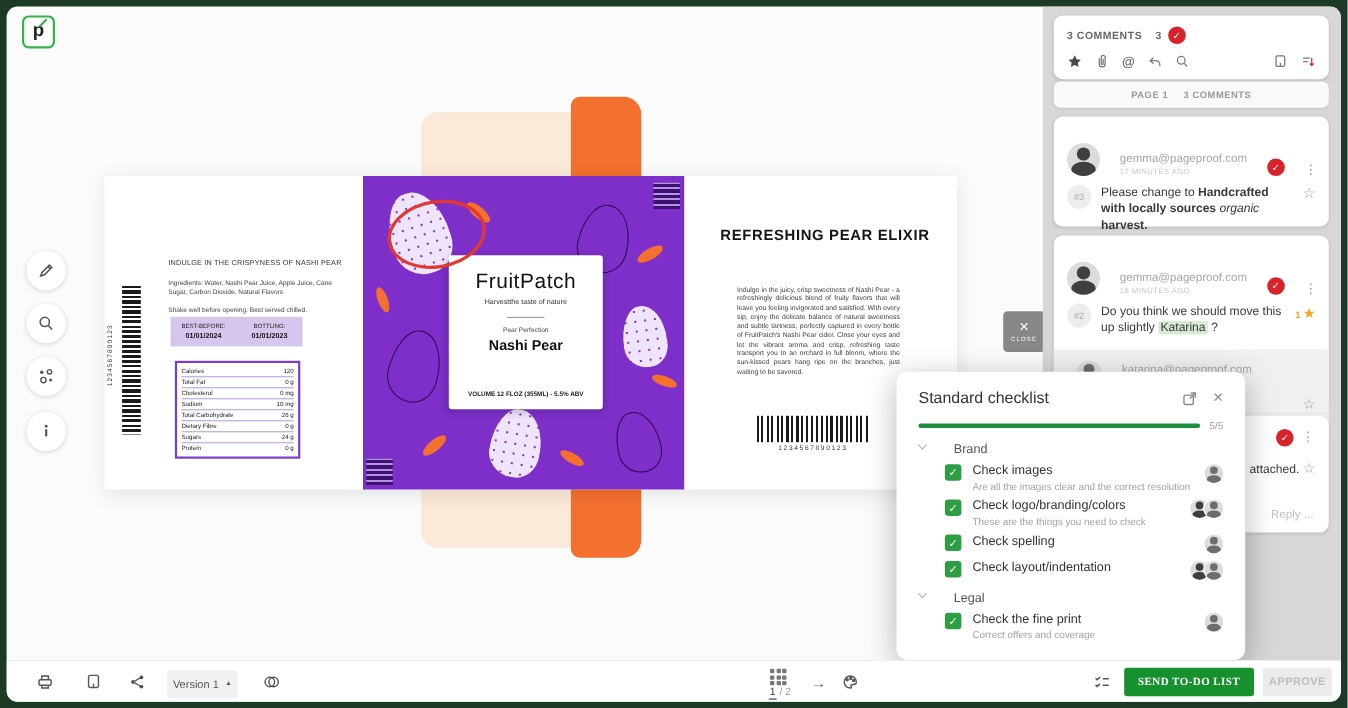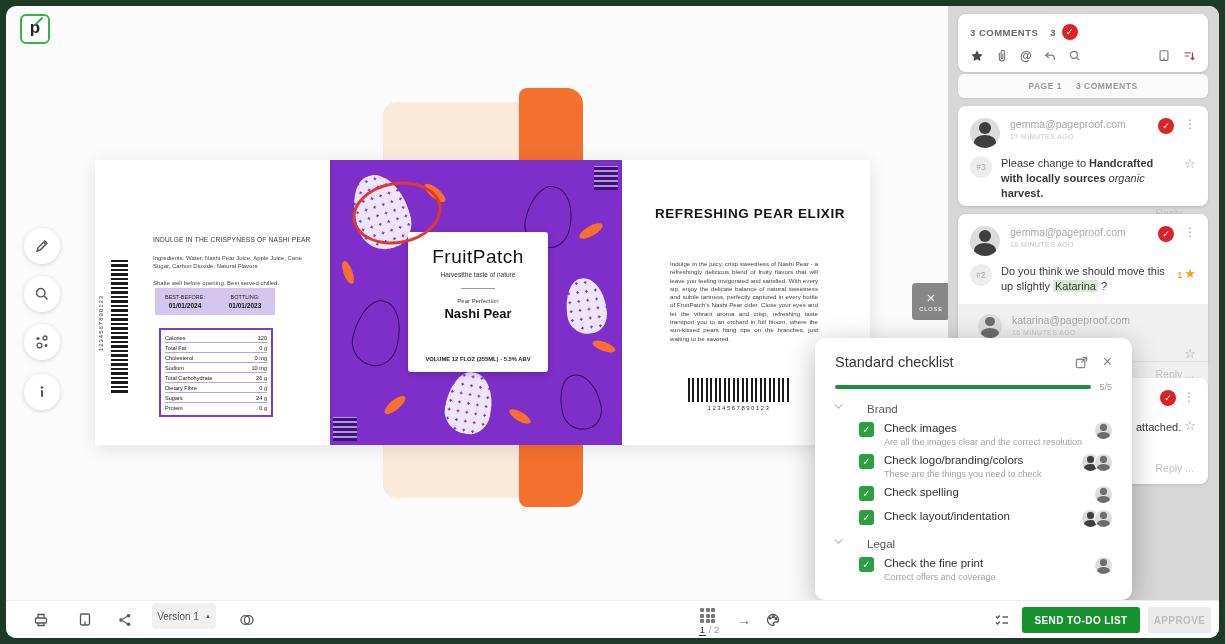--- a/index.html
+++ b/index.html
@@ -67,21 +67,21 @@
   .c-head-row1 { display:flex; align-items:center; gap:6px; }
   .c-count { font-size:9.5px; font-weight:bold; color:#666; letter-spacing:.5px; }
   .c-done { font-size:9.5px; font-weight:bold; color:#666; margin-left:6px; }
   .red-check { width:16px; height:16px; border-radius:50%; background:#d9232b; color:#fff; font-size:9px; display:inline-flex; align-items:center; justify-content:center; flex:0 0 auto; }
   .c-head-row2 { display:flex; align-items:center; gap:11px; margin-top:9px; color:#666; }
   .c-head-row2 svg { width:14px; height:14px; }
   .at-glyph { font-size:12px; color:#666; font-weight:bold; }
   .spacer { flex:1; }
   .page-bar { position:absolute; left:10px; top:68px; width:250px; height:24px; background:#fafafa; border-radius:6px; box-shadow:0 1px 2px rgba(0,0,0,.08); display:flex; align-items:center; justify-content:center; gap:14px; font-size:8.5px; color:#999; letter-spacing:.5px; font-weight:bold; }
 
-  .cmt-header { display:flex; align-items:flex-start; padding:12px 12px 0; gap:10px; }
+  .cmt-header { display:flex; align-items:flex-end; padding:12px 12px 0; gap:18px;margin-top:12px; }
   .av { display:inline-block; border-radius:50%; background:#dcdcdc; position:relative; overflow:hidden; flex:0 0 auto; }
   .av::before { content:""; position:absolute; width:40%; height:38%; left:30%; top:14%; border-radius:50%; background:#6d6d6d; }
   .av::after { content:""; position:absolute; width:74%; height:46%; left:13%; top:58%; border-radius:50% 50% 0 0; background:#6d6d6d; }
   .av-a::before,.av-a::after { background:#3f3f3f; }
   .av-30 { width:30px; height:30px; }
   .av-24 { width:24px; height:24px; }
   .av-17 { width:17px; height:17px; }
   .cmt-meta { flex:1; }
   .cmt-author { font-size:10.5px; color:#a8a8a8; }
   .cmt-time { font-size:7px; color:#c6c6c6; letter-spacing:.4px; margin-top:3px; }
@@ -117,27 +117,27 @@
   .cl-tx { flex:1; display:flex; flex-direction:column; margin-left:10px; }
   .cl-label { font-size:11.5px; color:#333; line-height:13px; }
   .cl-sub { font-size:9px; color:#a3a3a3; margin-top:2px; }
   .cl-avs { display:flex; flex:0 0 auto; }
   .cl-avs .av { margin-left:-4px; box-shadow:0 0 0 1px #fff; }
 
   
   .bottom-bar { position:absolute; left:0; top:594px; width:1213px; height:38px; background:#fff; border-top:1px solid #ededed; z-index:6; }
   .bb-icon { position:absolute; top:11px; color:#555; }
   .bb-icon svg { width:16px; height:16px; }
-  .version-btn { position:absolute; left:146px; top:2px; width:64px; height:26px; background:#f1f1f1; border-radius:3px; display:flex; align-items:center; justify-content:center; gap:6px; font-size:10px; color:#555; }
+  .version-btn { position:absolute; left:146px; top:8px; width:64px; height:26px; background:#f1f1f1; border-radius:3px; display:flex; align-items:center; justify-content:center; gap:6px; font-size:10px; color:#555; }
   .caret { font-size:6px; color:#555; }
   .pages { position:absolute; left:688px; top:23px; width:30px; text-align:center; font-size:9.5px; color:#999; }
   .pg-cur { color:#333; border-bottom:1px solid #333; padding:0 1px; }
   .grid-icon { position:absolute; left:694px; top:7px; width:16px; height:16px; display:grid; grid-template-columns:repeat(3,4px); grid-template-rows:repeat(3,4px); gap:1.5px; }
   .grid-icon span { background:#777; border-radius:1px; }
-  .send-btn { position:absolute; left:1016px; top:6px; width:118px; height:26px; background:#17902e; border-radius:3px; color:#fff; font-size:10px; font-weight:bold; letter-spacing:.4px; display:flex; align-items:center; justify-content:center; }
+  .send-btn { position:absolute; left:1016px; top:6px; width:118px; height:26px; background:#17902e; border-radius:3px; color:#fff; font-size:10px; font-weight:bold; letter-spacing:.4px; display:flex; align-items:center; justify-content:center;font-family:Liberation Serif, serif; }
   .approve-btn { position:absolute; left:1142px; top:6px; width:63px; height:26px; background:#ebebeb; border-radius:3px; color:#bdbdbd; font-size:10px; font-weight:bold; letter-spacing:.4px; display:flex; align-items:center; justify-content:center; }
 </style>
 </head>
 <body>
 
 <div class="app">
 
   <div class="logo">
     <span class="logo-p">p</span>
     <span class="logo-pen"></span>

